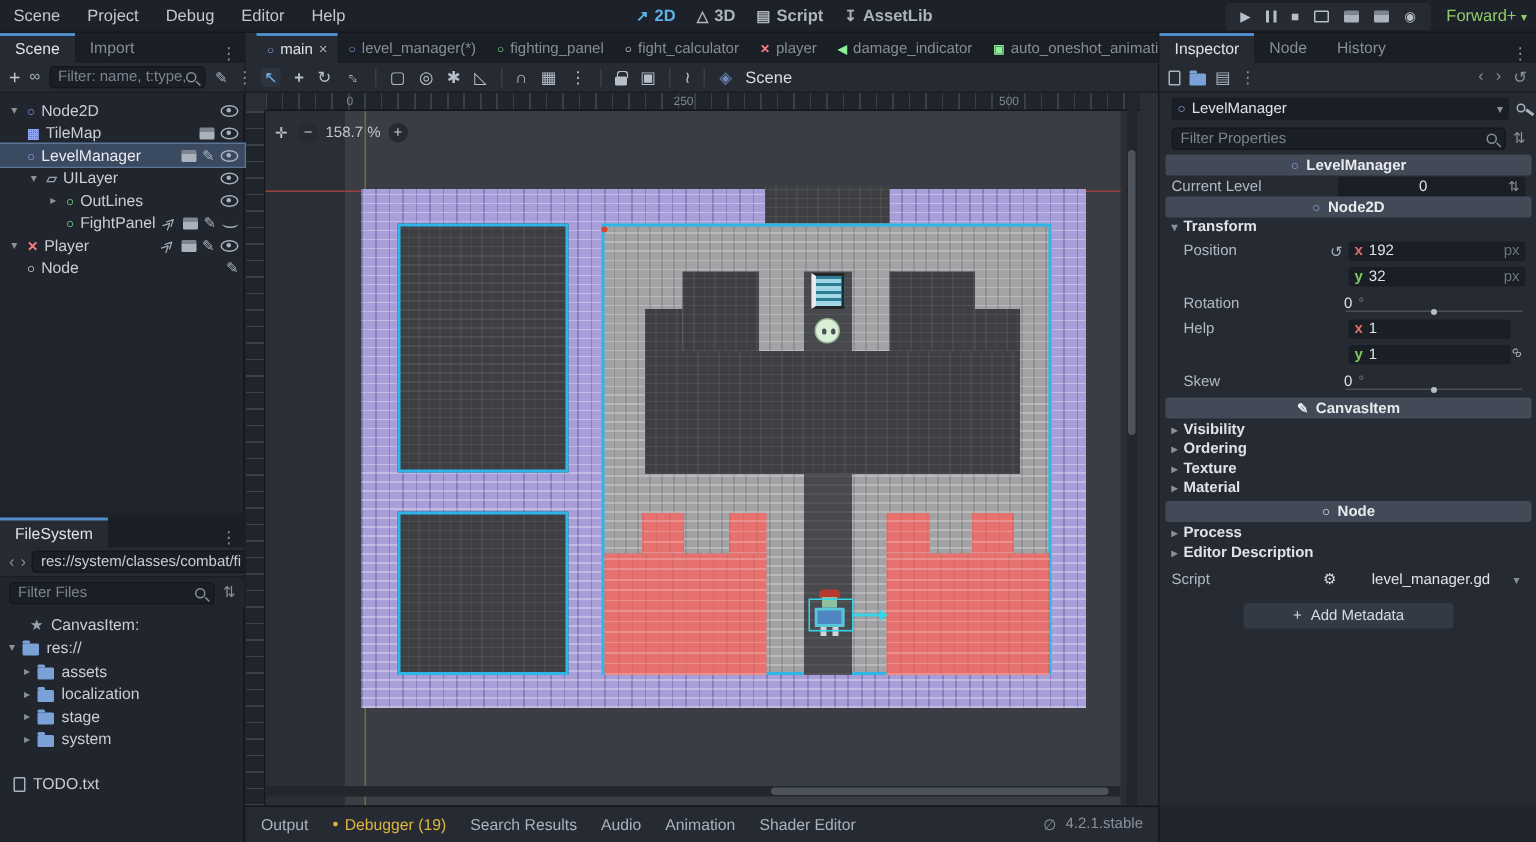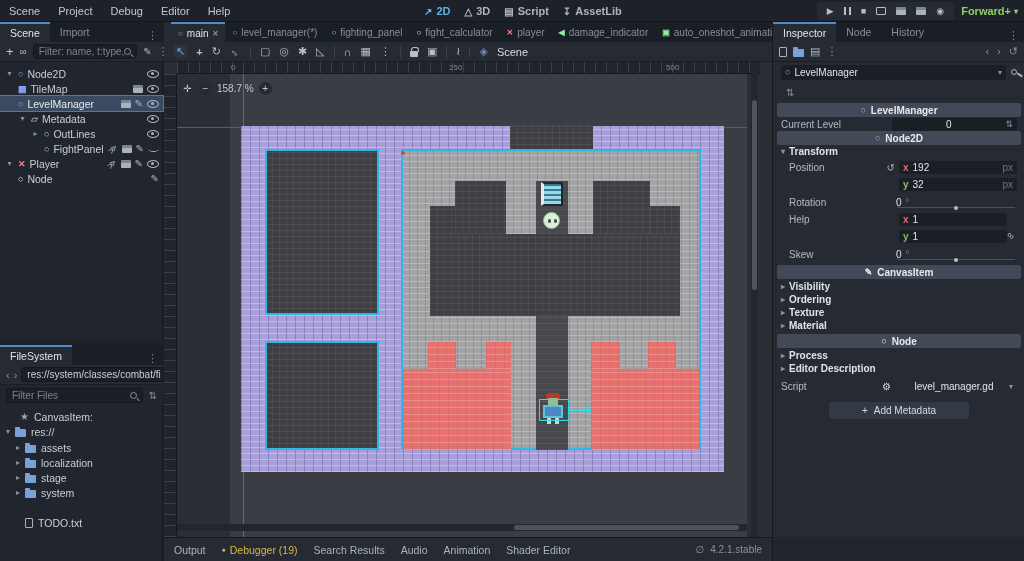--- a/index.html
+++ b/index.html
@@ -11,21 +11,21 @@
   #menubar{left:0;top:0;width:1024px;height:22px;background:#1d2129;border-bottom:1px solid #14181e;display:flex;align-items:center}
   .menu-item{padding:0 9px;color:#c3c8d0;font-size:11px;cursor:default}
   #workspaces{position:absolute;left:424px;top:0;height:22px;display:flex;align-items:center;gap:14px}
   .ws{display:flex;gap:4px;align-items:center;color:#aeb4bd;font-weight:bold;font-size:11px}
   .ws.active{color:#5fb2e6}
   .ws .g{font-size:10px}
   #playback{position:absolute;right:70px;top:2px;height:18px;display:flex;align-items:center;gap:10px;background:#262b33;border-radius:3px;padding:0 10px}
   .pb{color:#b8bec8;font-size:9px}
   .i-pause{display:inline-block;width:7px;height:8px;border-left:2px solid #b8bec8;border-right:2px solid #b8bec8}
   .i-screen{display:inline-block;width:10px;height:8px;border:1.3px solid #b8bec8;border-radius:1px}
-  #runmode{position:absolute;right:6px;top:0;height:22px;display:flex;align-items:center;gap:3px;color:#8fce6a;font-weight:bold;font-size:11px}
+  #runmode{position:absolute;right:6px;top:0;height:22px;display:flex;align-items:center;gap:3px;color:#8fce6a;font-weight:normal;font-size:11px}
 
   
   .tabsrow{height:20px;display:flex;align-items:flex-end;background:#1a1e25}
   .ptab{height:20px;display:flex;align-items:center;gap:5px;padding:0 10px;color:#878e99;font-size:10.5px}
   .ptab.active{background:#262b33;color:#dfe3e9;border-top:2px solid #4f8cc9}
   .dots{margin-left:auto;color:#8a919c;padding:0 5px;font-size:11px}
   .toolrow{height:20px;background:#262b33;display:flex;align-items:center;gap:6px;padding:0 6px;border-bottom:1px solid #191d24}
   .inputbox{background:#1a1e25;border:1px solid #14181e;border-radius:3px;color:#7d8490;display:flex;align-items:center;height:15px;font-size:10px;padding:0 5px}
   .i-search{display:inline-block;width:7px;height:7px;border:1.4px solid #8a919c;border-radius:50%;position:relative;flex:none}
   .i-search::after{content:"";position:absolute;width:4px;height:1.4px;background:#8a919c;transform:rotate(45deg);left:5px;top:6px}
@@ -222,21 +222,21 @@
       <span style="color:#e8eaee">LevelManager</span>
       <span class="ricons">
           <span class="i-slate"></span>
           <span class="i-script">✎</span>
           <span class="i-eye"></span>
         </span>
     </div>
     <div class="trow" style="top:89px;padding-left:18px">
       <span class="arr">▾</span>
       <span class="nico grey">▱</span>
-      <span>Metadata</span>
+      <span>UILayer</span>
       <span class="ricons">
           <span class="i-eye"></span>
         </span>
     </div>
     <div class="trow" style="top:104px;padding-left:31px">
       <span class="arr">▸</span>
       <span class="nico green">○</span>
       <span>OutLines</span>
       <span class="ricons">
           <span class="i-eye"></span>
@@ -314,21 +314,21 @@
     <div class="frow" style="top:125px;padding-left:16px">
       <span class="arr" style="color:#8a919c;font-size:8px">▸</span>
       <span class="i-folder"></span>
       <span>stage</span>
     </div>
     <div class="frow" style="top:140px;padding-left:16px">
       <span class="arr" style="color:#8a919c;font-size:8px">▸</span>
       <span class="i-folder"></span>
       <span>system</span>
     </div>
-    <div class="frow" style="top:170px;padding-left:25px">
+    <div class="frow" style="top:170px;padding-left:9px">
       <span class="i-file"></span>
       <span>TODO.txt</span>
     </div>
   </div>
 </div>
 
 <div id="center" class="abs">
   <div id="vtabs">
     <span class="vtab active">
       <span class="tabico blue">○</span>
@@ -490,20 +490,24 @@
 
   <div class="insrow" style="top:42px;height:16px;gap:5px">
     <span class="vfield" style="flex:1;height:15px">
       <span class="nico blue">○</span>
       <span style="flex:1;color:#dfe3e9">LevelManager</span>
       <span style="font-size:8px;color:#8a919c">▾</span>
     </span>
     <span class="i-key"></span>
   </div>
   <div class="insrow" style="top:62px;height:16px">
+    <span class="inputbox" style="flex:1">
+      <span style="flex:1">Filter Properties</span>
+      <span class="i-search"></span>
+    </span>
     <span style="color:#8a919c;margin-left:5px">⇅</span>
   </div>
 
   <div class="insrow cat" style="top:81px">
     <span class="nico blue">○</span>
     <span>LevelManager</span>
   </div>
   <div class="insrow" style="top:95px;height:14px">
     <span style="flex:1">Current Level</span>
     <span class="vfield" style="width:125px">

